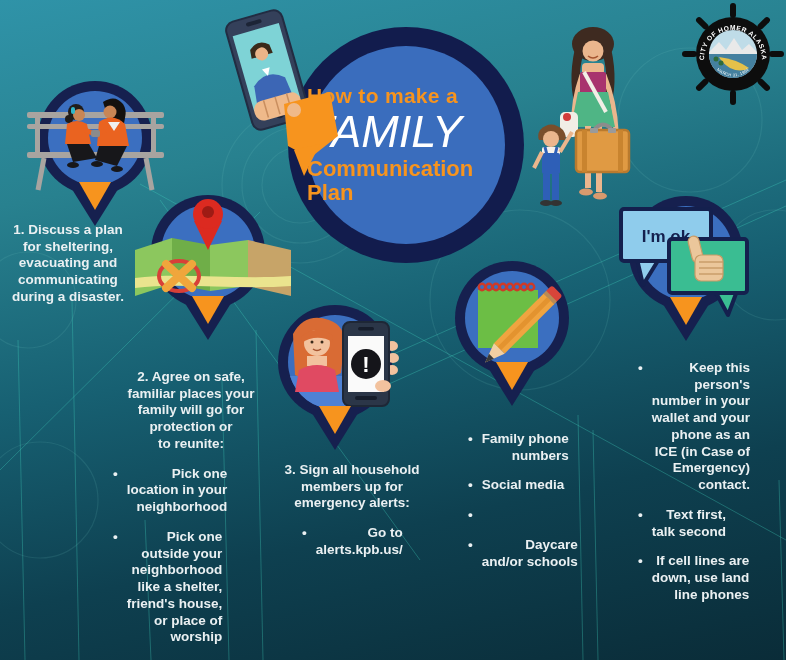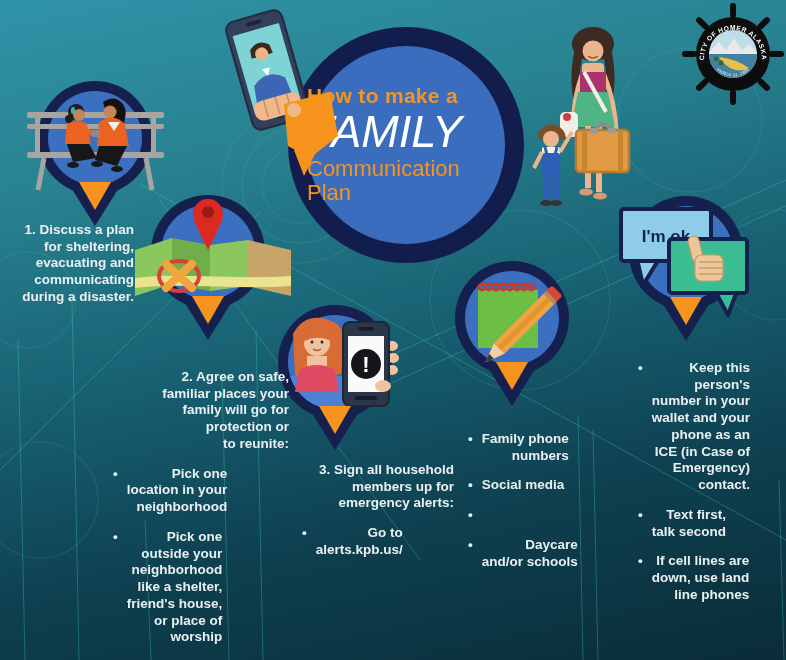--- a/index.html
+++ b/index.html
@@ -16,23 +16,23 @@
     left:288px;top:27px;width:236px;height:236px;border-radius:50%;
     background:#121c4d;z-index:2;display:flex;align-items:center;justify-content:center;
   }
   .title-inner{
     width:198px;height:198px;border-radius:50%;background:#3a6dbd;
     display:flex;flex-direction:column;align-items:flex-start;justify-content:center;
     text-align:center;
   }
   .t-intro{color:#f7941e;font-size:21px;font-weight:bold;letter-spacing:.3px;}
   .t-main{color:#ffffff;font-size:45px;font-style:italic;font-weight:400;line-height:1.02;margin:1px 0 2px;}
-  .t-sub{color:#f7941e;font-size:22px;font-weight:normal;line-height:1.12;}
+  .t-sub{color:#f7941e;font-size:22px;font-weight:bold;line-height:1.12;}
   .tb{position:absolute;z-index:4;color:#eaf0f2;}
-  .heading{font-weight:bold;font-size:13.5px;line-height:1.24;text-align:right;white-space:pre-line;}
+  .heading{font-weight:bold;font-size:13.5px;line-height:1.24;text-align:center;white-space:pre-line;}
   .tb ul{list-style:none;margin:13px 0 0;padding:0;}
   .tb li{display:flex;gap:9px;margin-bottom:13px;font-weight:bold;font-size:13.5px;line-height:1.24;}
   .dot{flex:none;}
   .btxt{white-space:pre-line;text-align:right;}
   .tb1{left:2px;top:222px;width:132px;}
   .tb2{left:93px;top:369px;width:196px;}  .tb2 ul{padding-left:20px;}
   .tb3{left:250px;top:462px;width:204px;} .tb3 ul{padding-left:52px;}
   .tb4{left:438px;top:418px;width:188px;} .tb4 ul{padding-left:30px;}
   .tb5{left:606px;top:347px;width:180px;} .tb5 ul{padding-left:32px;}
 </style>

